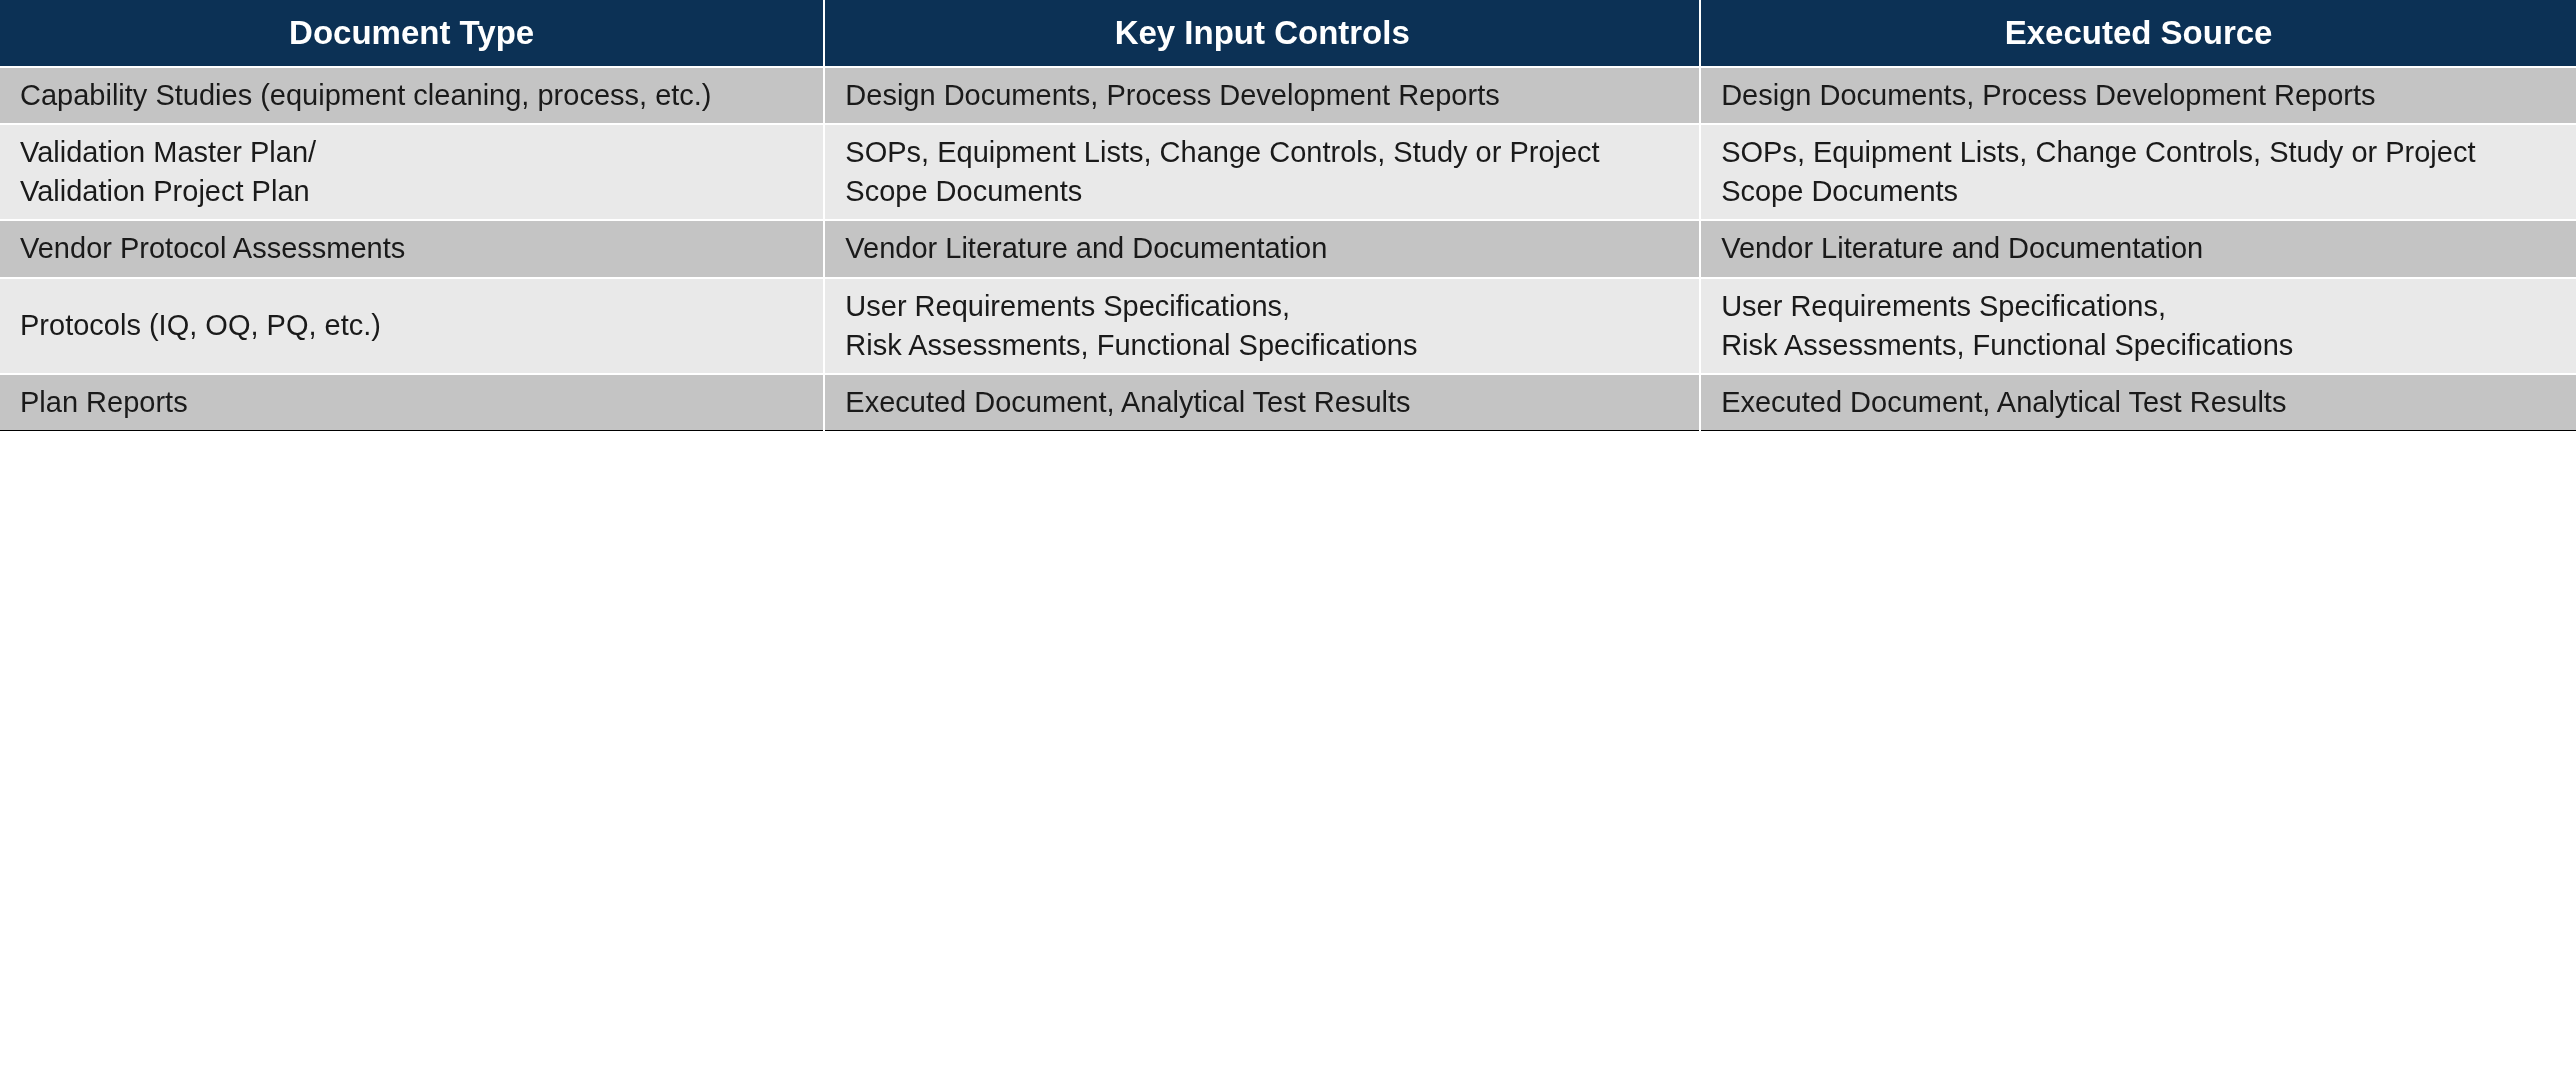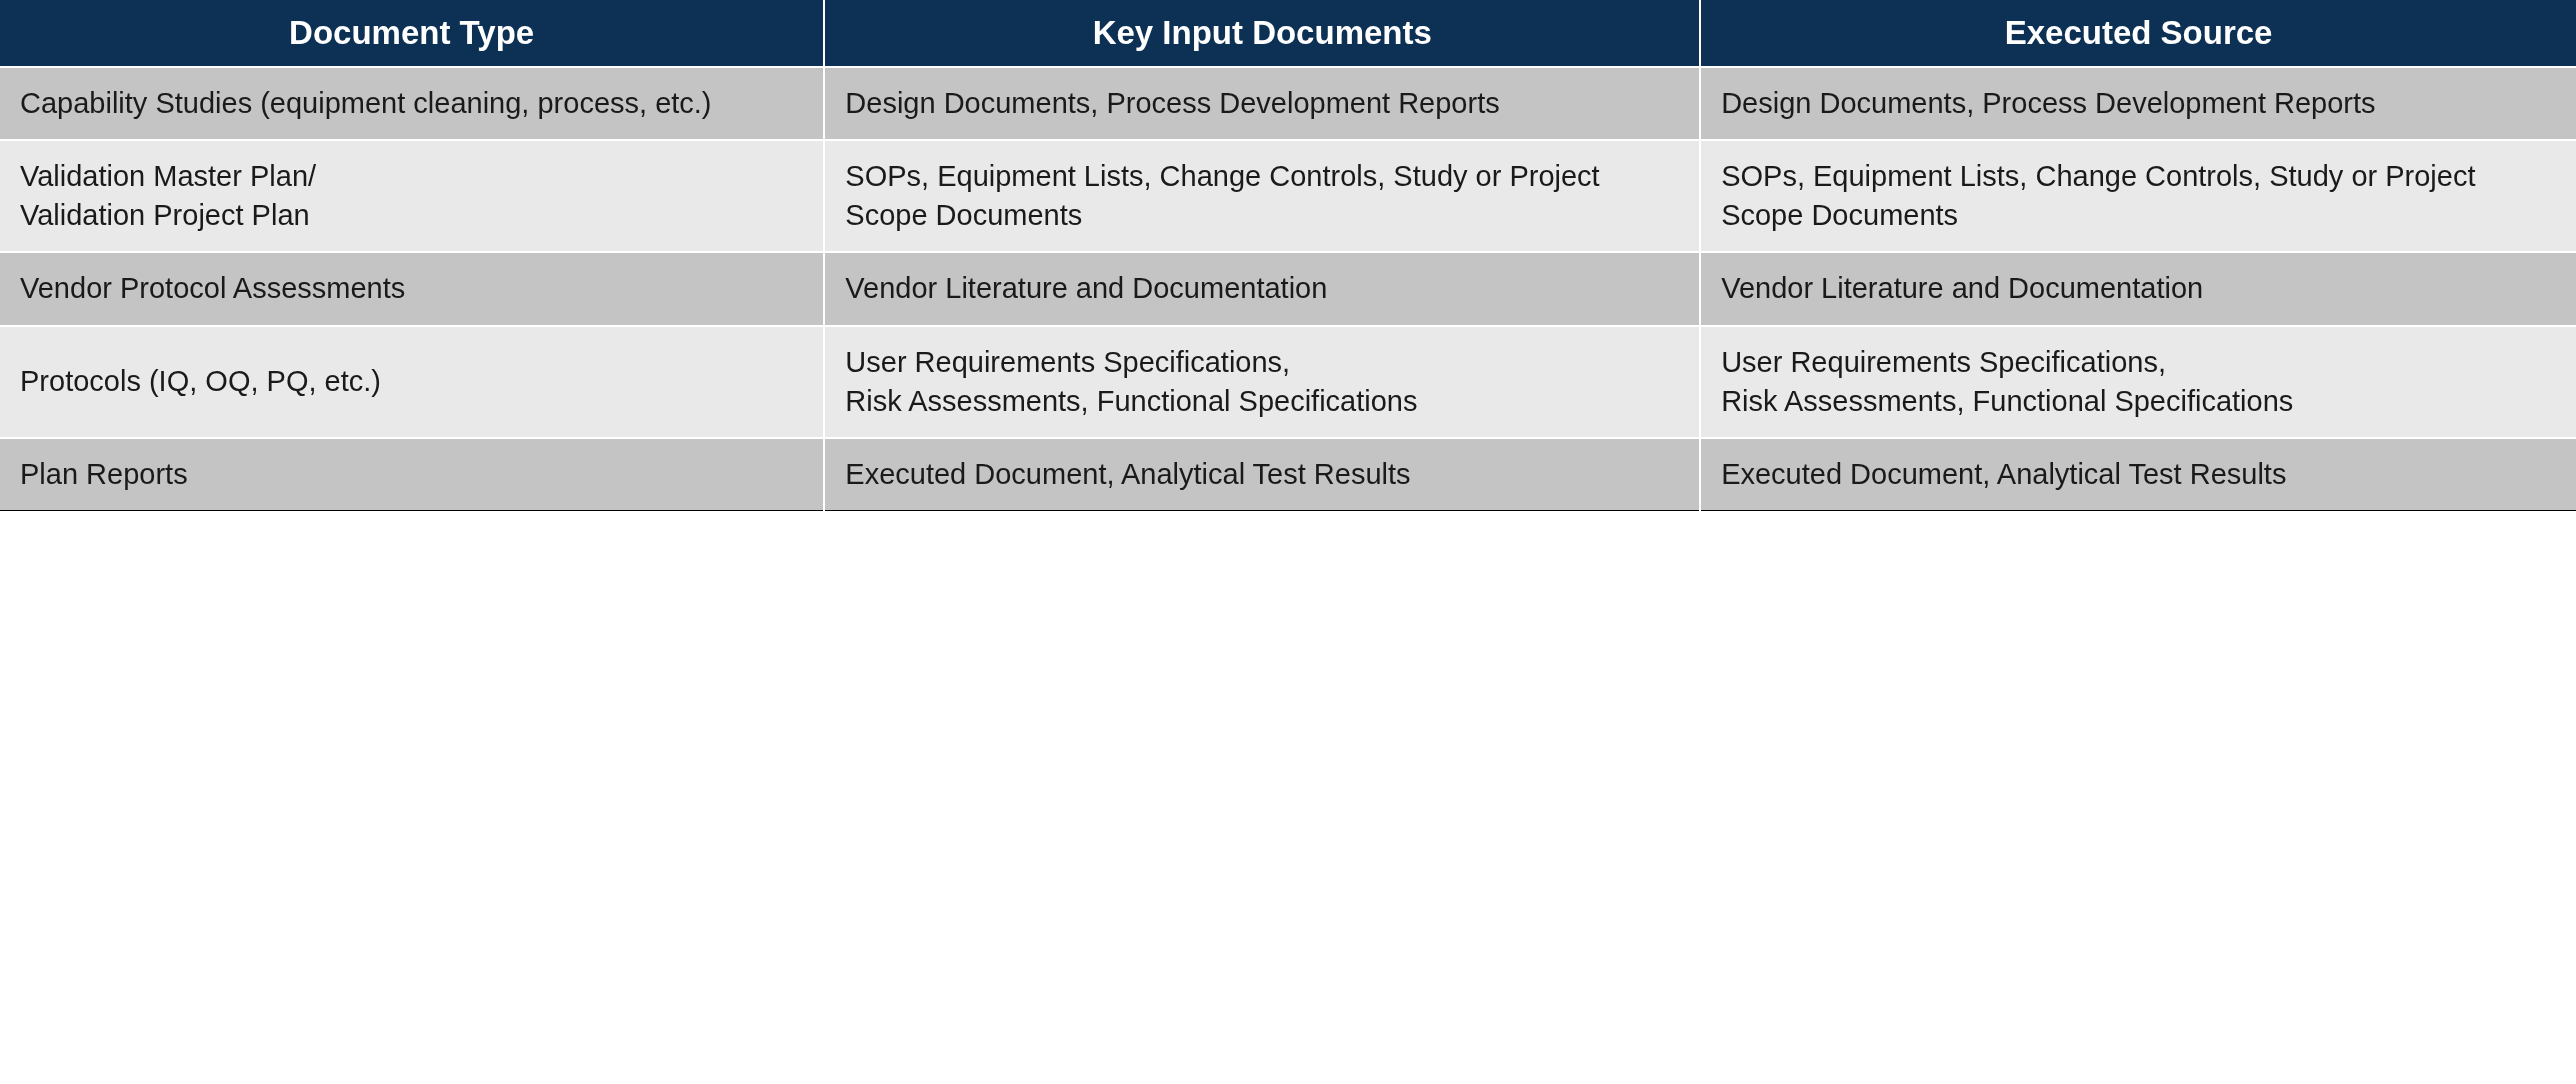--- a/index.html
+++ b/index.html
@@ -21,21 +21,21 @@
     font-size: 33px;
     text-align: center;
     padding: 14px 9px;
     border-right: 2.3px solid #fff;
     border-bottom: 2.3px solid #fff;
   }
   th:last-child { border-right: none; }
   td {
     font-size: 29px;
     color: #1a1a1a;
-    padding: 16px 20px;
+    padding: 8px 20px;
     vertical-align: middle;
     border-right: 2.3px solid #fff;
     border-bottom: 2.3px solid #fff;
     line-height: 1.35;
   }
   td:last-child { border-right: none; }
   tbody tr:nth-child(odd) td { background: #c4c4c4; }
   tbody tr:nth-child(even) td { background: #e9e9e9; }
   tbody tr:last-child td { border-bottom: 1.5px solid #000; }
   col.c0 { width: 32%; }
@@ -47,21 +47,21 @@
 
 <table>
   <colgroup>
     <col class="c0">
       <col class="c1">
       <col class="c2">
   </colgroup>
   <thead>
     <tr>
       <th>Document Type</th>
-      <th>Key Input Documents</th>
+      <th>Key Input Controls</th>
       <th>Executed Source</th>
     </tr>
   </thead>
   <tbody>
     <tr>
       <td>Capability Studies (equipment cleaning, process, etc.)</td>
       <td>Design Documents, Process Development Reports</td>
       <td>Design Documents, Process Development Reports</td>
     </tr>
     <tr>

